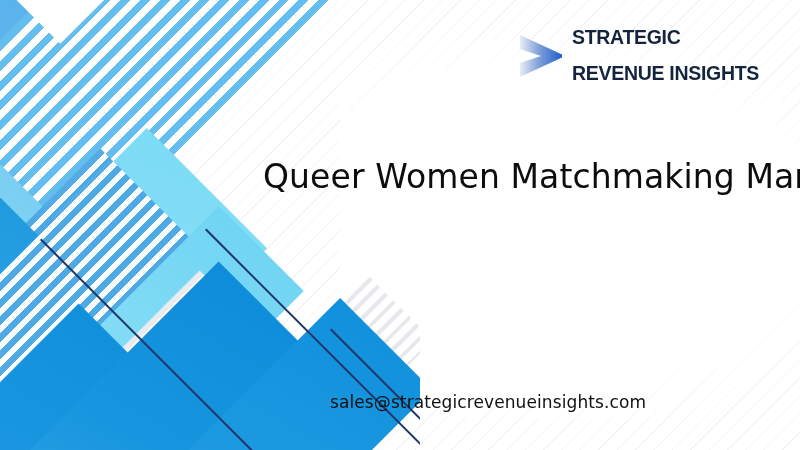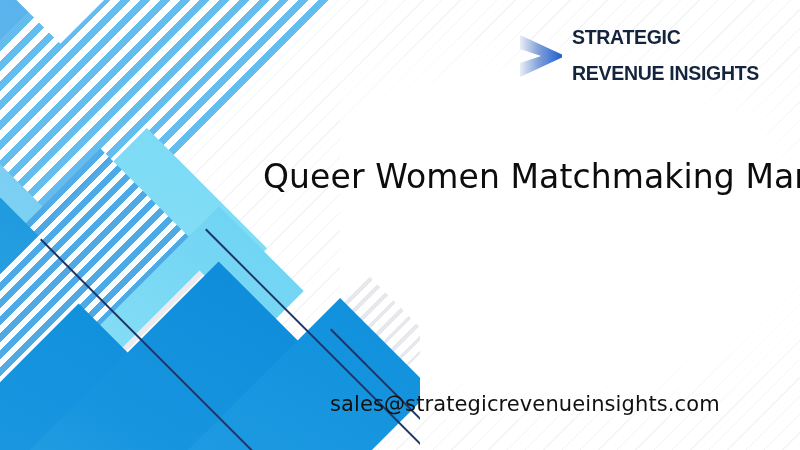--- a/index.html
+++ b/index.html
@@ -227,21 +227,21 @@
     white-space: nowrap;
     letter-spacing: 0.1px;
   }
 
   
   .email {
     position: absolute;
     left: 330px;
     top: 392px;
     font-family: "DejaVu Sans", sans-serif;
-    font-size: 21px;
+    font-size: 17px;
     color: #111111;
     white-space: nowrap;
     letter-spacing: 0.1px;
   }
 </style>
 </head>
 <body>
 
 <div class="slide">
 

